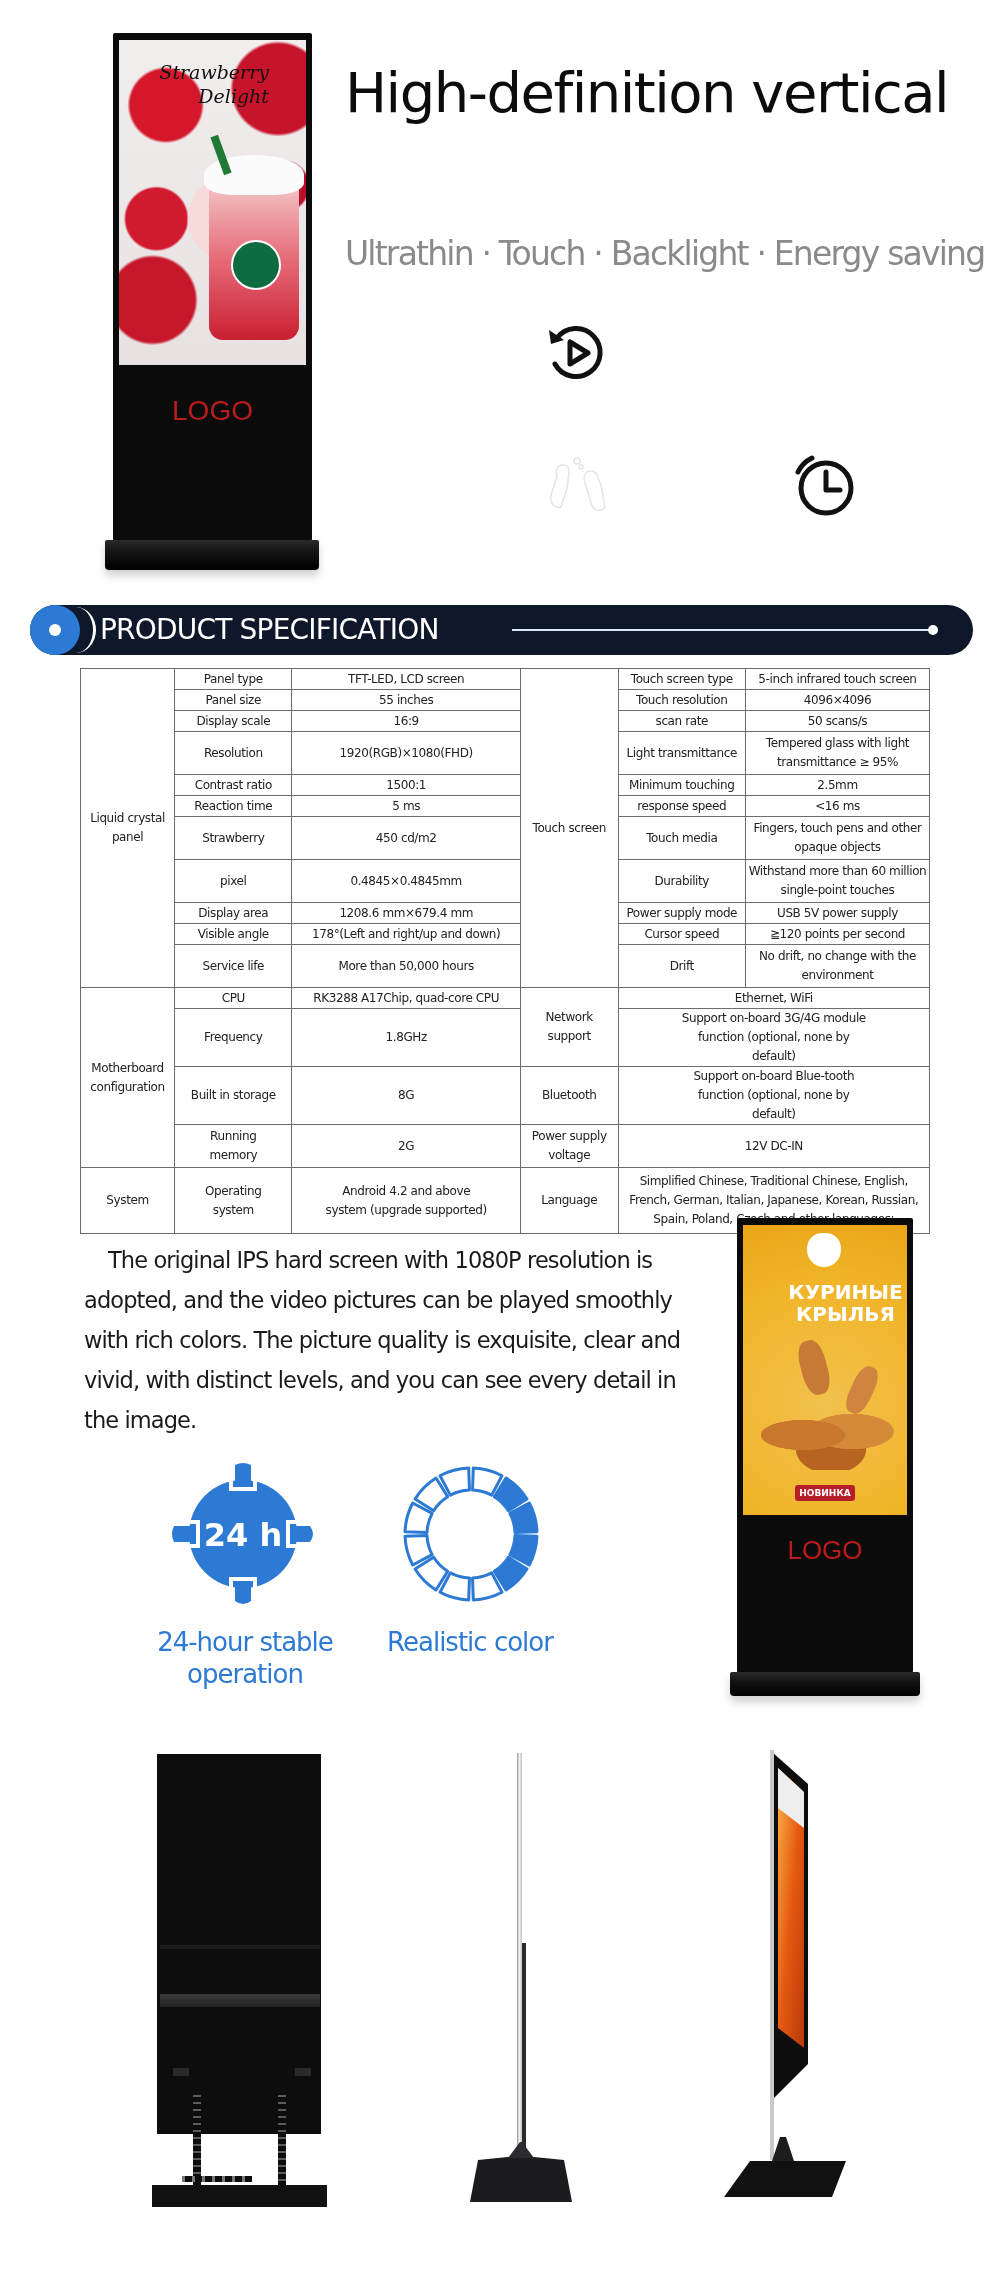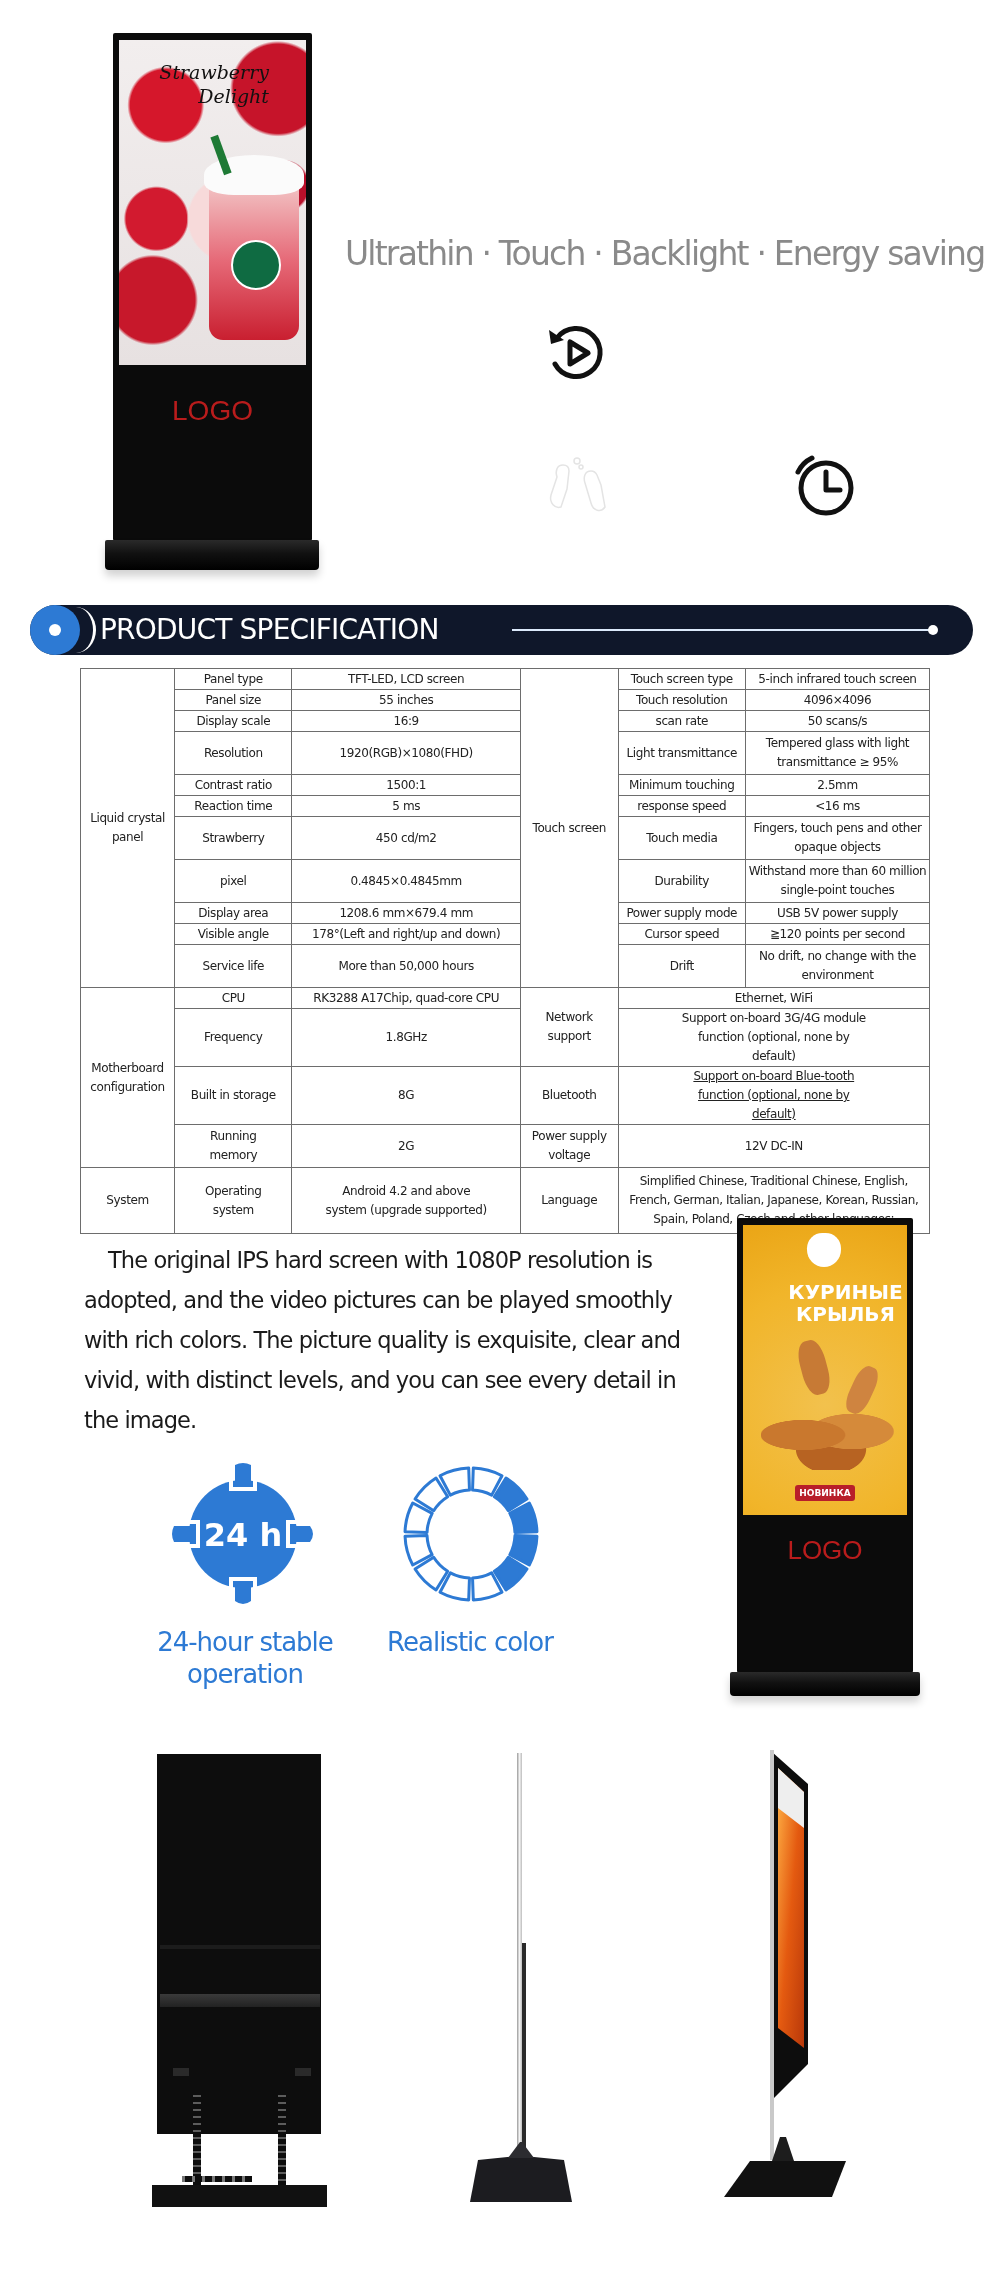--- a/index.html
+++ b/index.html
@@ -53,20 +53,21 @@
     <div style="position:absolute; left:40px; top:20px; width:110px; text-align:right; font-family:'DejaVu Serif', serif; font-style:italic; font-size:19px; line-height:24px; color:#111;">
       <div>Strawberry</div>
       <div>Delight</div>
     </div>
   </div>
   <div class="kiosk-logo" style="left:113px; top:395px; width:199px; font-size:28px;">LOGO</div>
   <div class="kiosk-base" style="left:105px; top:540px; width:214px; height:30px;"></div>
 </div>
 
 <h1 class="hero-title">
+  <div>High-definition vertical</div>
 </h1>
 <div class="hero-sub">Ultrathin · Touch · Backlight · Energy saving</div>
 
 <svg class="abs" style="left:545px; top:320px;" width="64" height="66" viewBox="0 0 64 66">
   <path d="M12 18 A24 24 0 1 1 10 44" fill="none" stroke="#111" stroke-width="5" stroke-linecap="round"></path>
   <path d="M4 10 L6 24 L19 20 Z" fill="#111"></path>
   <path d="M25 22 L25 44 L43 33 Z" fill="none" stroke="#111" stroke-width="5" stroke-linejoin="round"></path>
 </svg>
 <svg class="abs" style="left:545px; top:455px;" width="70" height="62" viewBox="0 0 70 62">
   <g fill="none" stroke="#e4e4e4" stroke-width="1.5">
@@ -180,21 +181,21 @@
     </tr>
     <tr class="h2">
       <td>Frequency</td>
       <td>1.8GHz</td>
       <td colspan="2" style="padding:0 60px;">Support on-board 3G/4G module function (optional, none by default)</td>
     </tr>
     <tr class="h2">
       <td>Built in storage</td>
       <td>8G</td>
       <td>Bluetooth</td>
-      <td colspan="2" style="padding:0 60px;text-decoration:underline;">Support on-board Blue-tooth function (optional, none by default)</td>
+      <td colspan="2" style="padding:0 60px;">Support on-board Blue-tooth function (optional, none by default)</td>
     </tr>
     <tr class="h2">
       <td style="padding:0 16px;">Running memory</td>
       <td>2G</td>
       <td>Power supply voltage</td>
       <td colspan="2">12V DC-IN</td>
     </tr>
 
     <tr style="height:66px;">
       <td>System</td>

